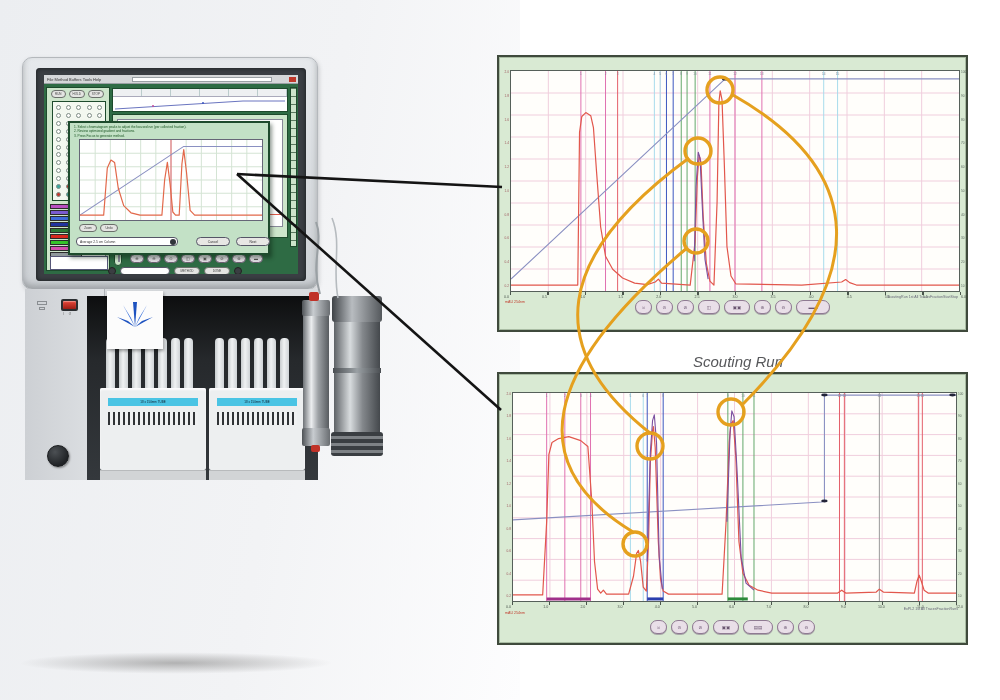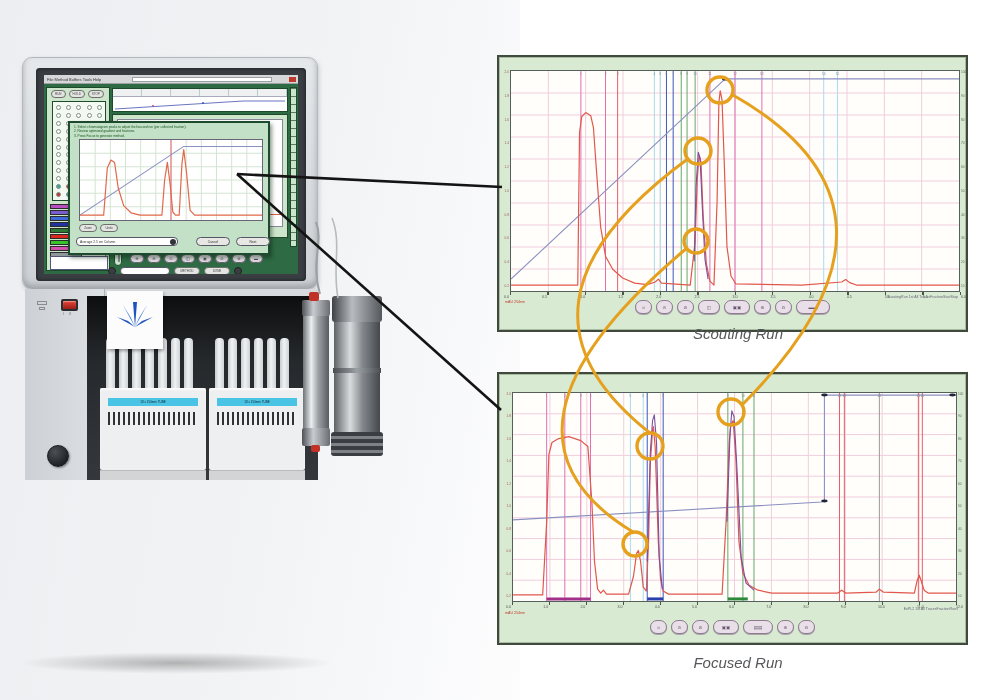--- a/index.html
+++ b/index.html
@@ -158,21 +158,21 @@
     box-shadow:0 1px 0 rgba(120,100,125,.5);}
   .smallprint{position:absolute;font-size:3.6px;}
   .smallprint.sleft{color:#c0392b;}
   .smallprint.sright{color:#667;}
   #chart-scouting .smallprint.sleft{left:6px;top:243px;}
   #chart-scouting .smallprint.sright{right:8px;top:238px;}
   #chart-focused .smallprint.sleft{left:6px;top:237px;}
   #chart-focused .smallprint.sright{right:8px;top:233px;}
 
   .caption{position:absolute;width:220px;text-align:center;font-style:italic;font-size:15px;color:#57585b;z-index:6;}
-  #caption-scouting{left:628px;top:325px;}
+  #caption-scouting{left:628px;top:353px;}
   #caption-focused{left:628px;top:654px;}
 
   #overlay{position:absolute;left:0;top:0;width:1000px;height:700px;z-index:9;pointer-events:none;}
   #plumbing{left:298px;top:216px;width:90px;height:90px;z-index:1;}
 </style>
 </head>
 <body>
 
 <div id="stage">
   <div class="abs" id="backdrop"></div>
@@ -688,21 +688,20 @@
         <div class="tool" style="width: 17px;">⊙</div>
         <div class="tool" style="width: 17px;">⊘</div>
         <div class="tool" style="width: 26px;">▣▣</div>
         <div class="tool" style="width: 30px;">▤▤</div>
         <div class="tool" style="width: 17px;">⊕</div>
         <div class="tool" style="width: 17px;">⊖</div>
       </div>
   </div>
 
   <div class="caption" id="caption-scouting">Scouting Run</div>
-  <div class="caption" id="caption-focused">Focused Run</div>
 
   <svg id="overlay">
       <line x1="237" y1="174" x2="502" y2="187" stroke="#141414" stroke-width="2.6"></line>
       <line x1="237" y1="174" x2="501" y2="410" stroke="#141414" stroke-width="2.6"></line>
       <path d="M 733,95 Q 935,210 743,404" fill="none" stroke="#E5A01E" stroke-width="3"></path>
       <path d="M 689,158 Q 488,305 650,433" fill="none" stroke="#E5A01E" stroke-width="3"></path>
       <path d="M 687,248 Q 468,432 633,532" fill="none" stroke="#E5A01E" stroke-width="3"></path>
       <circle cx="720" cy="90" r="13" fill="none" stroke="#E5A01E" stroke-width="3.4"></circle>
       <circle cx="698" cy="151" r="13" fill="none" stroke="#E5A01E" stroke-width="3.4"></circle>
       <circle cx="696" cy="241" r="12" fill="none" stroke="#E5A01E" stroke-width="3.4"></circle>

